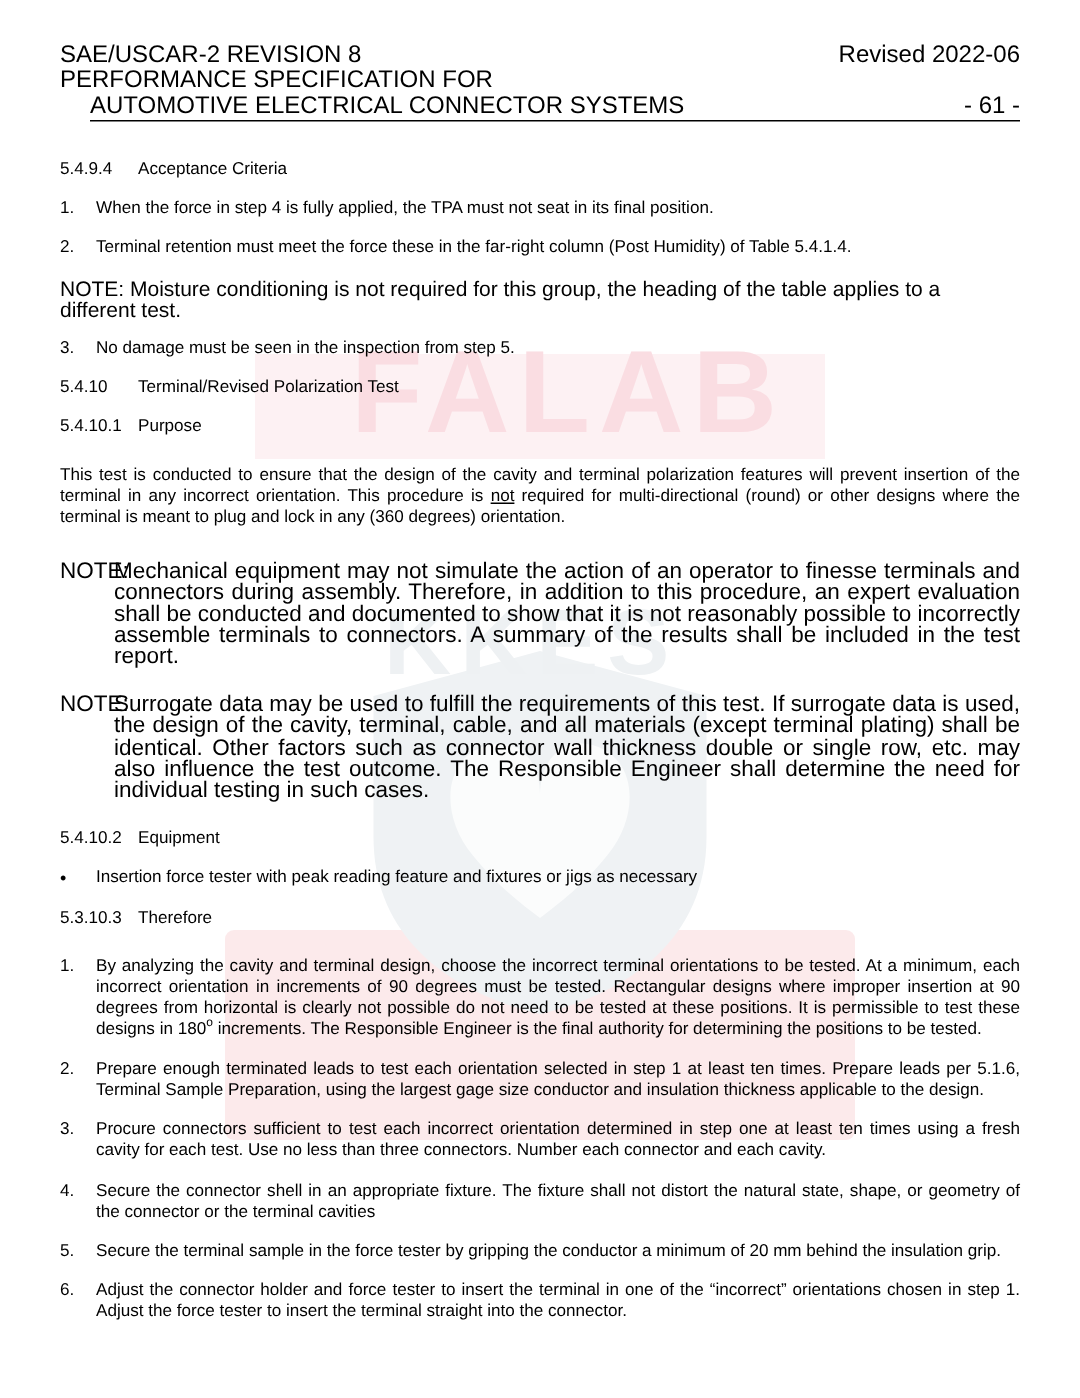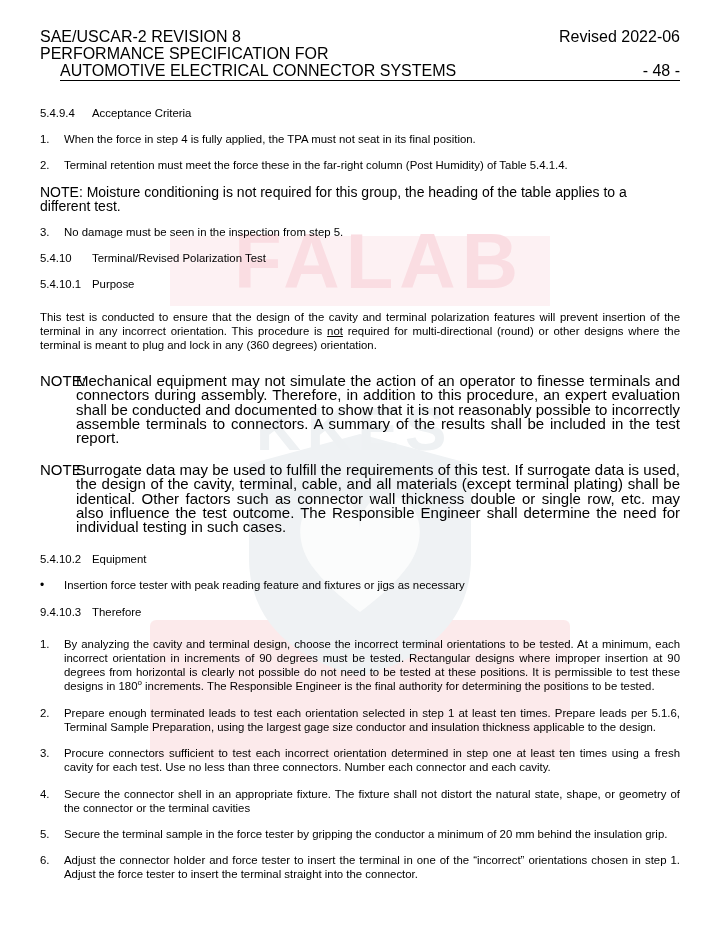--- a/index.html
+++ b/index.html
@@ -196,21 +196,21 @@
       <div class="hdr-row">
         <span class="hdr-left">SAE/USCAR-2 REVISION 8</span>
         <span class="hdr-right">Revised 2022-06</span>
       </div>
       <div class="hdr-row">
         <span class="hdr-left">PERFORMANCE SPECIFICATION FOR</span>
         <span class="hdr-right"></span>
       </div>
       <div class="hdr-row underlined">
         <span class="hdr-left">AUTOMOTIVE ELECTRICAL CONNECTOR SYSTEMS</span>
-        <span class="hdr-right">- 48 -</span>
+        <span class="hdr-right">- 61 -</span>
       </div>
     </div>
 
     <div class="gap-after-header"></div>
 
     <div class="heading">
       <span class="num">5.4.9.4</span>
       <span class="ttl">Acceptance Criteria</span>
     </div>
 
@@ -265,21 +265,21 @@
       <span class="num">5.4.10.2</span>
       <span class="ttl">Equipment</span>
     </div>
 
     <div class="li">
       <span class="marker bullet">•</span>
       <span class="body">Insertion force tester with peak reading feature and fixtures or jigs as necessary</span>
     </div>
 
     <div class="heading">
-      <span class="num">9.4.10.3</span>
+      <span class="num">5.3.10.3</span>
       <span class="ttl">Therefore</span>
     </div>
 
     <div class="sp-6"></div>
 
     <div class="li">
       <span class="marker">1.</span>
       <span class="body just"><span>By analyzing the cavity and terminal design, choose the incorrect terminal orientations to be tested. At a minimum, each incorrect orientation in increments of 90 degrees must be tested. Rectangular designs where improper insertion at 90 degrees from horizontal is clearly not possible do not need to be tested at these positions. It is permissible to test these designs in 180</span><sup class="deg">o</sup><span> increments. The Responsible Engineer is the final authority for determining the positions to be tested.</span></span>
     </div>
 

